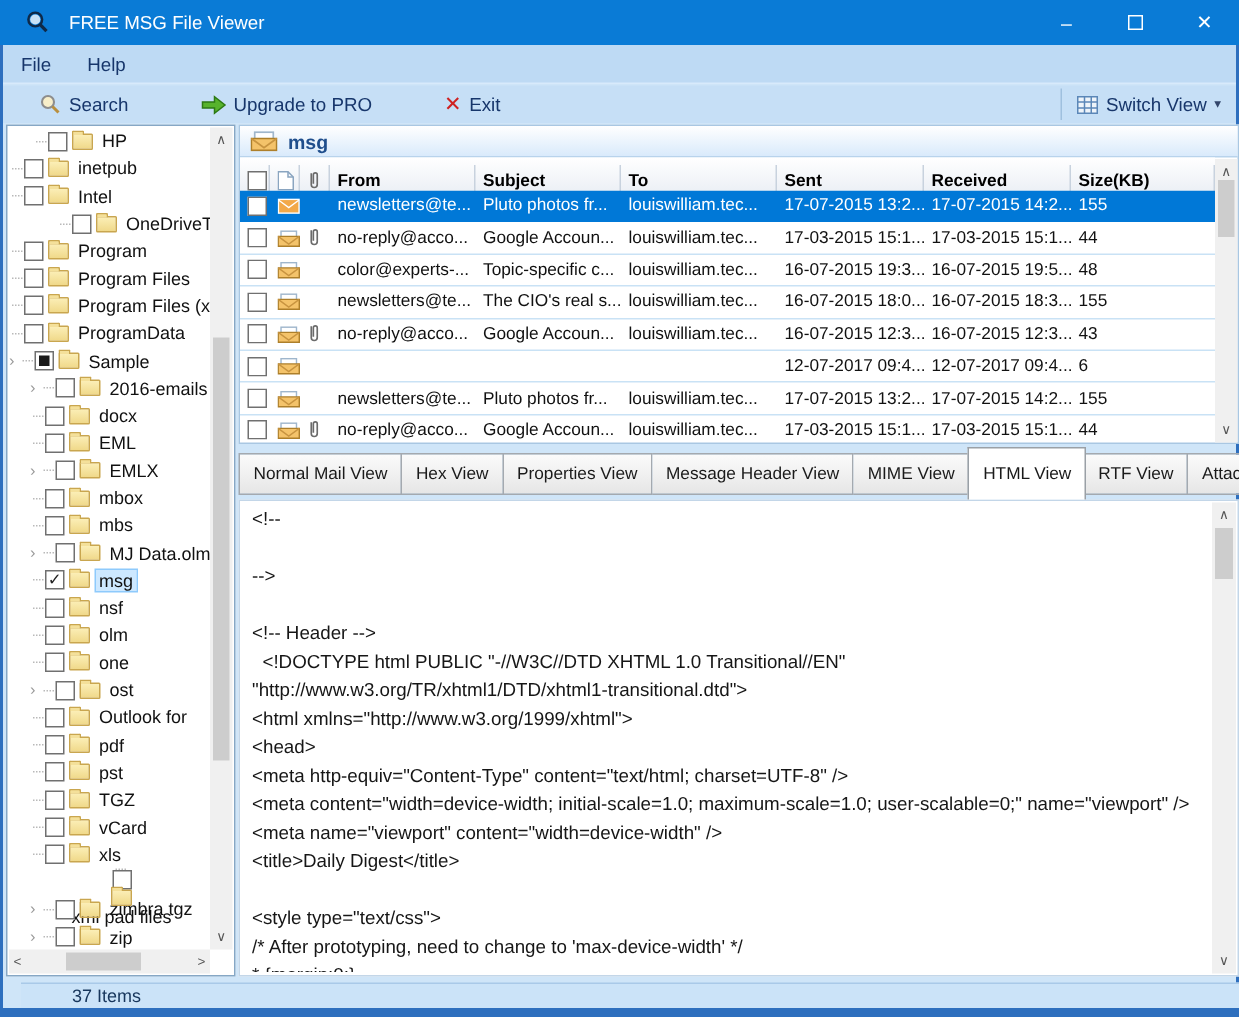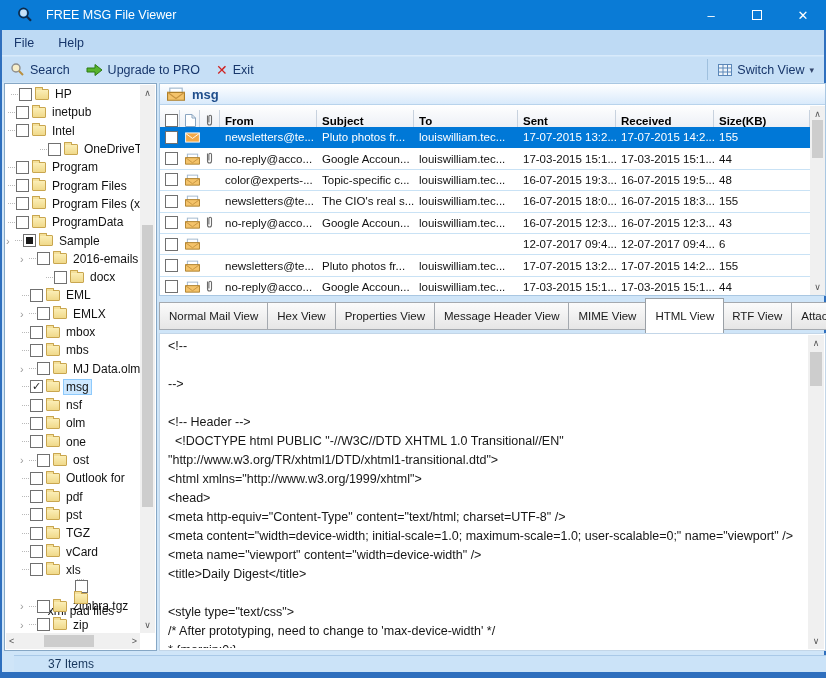--- a/index.html
+++ b/index.html
@@ -20,21 +20,21 @@
   .max-glyph { width:10px; height:10px; border:1px solid #fff; }
 
   
   .menubar { position:absolute; left:0; top:30px; width:822px; height:26px; background:#bedaf4;
              display:flex; align-items:center; border-bottom:1px solid #d8eafb; }
   .menu-item { padding:4px 12px; color:#17366b; font-size:12.5px; }
 
   
   .toolbar { position:absolute; left:0; top:57px; width:822px; height:25px; background:#c6dff6;
              display:flex; align-items:center; color:#17366b; font-size:12.5px; }
-  .tool-btn { display:flex; align-items:center; gap:5px; padding:0 8px; height:21px; }
+  .tool-btn { display:flex; align-items:center; gap:5px; padding:0 24px; height:21px; }
   .tool-sep { width:1px; height:21px; background:#9fc0de; margin-left:auto; }
   .switch-btn { display:flex; align-items:center; gap:5px; padding:0 10px; height:25px; }
   .caret { font-size:9px; color:#33466b; }
   .exit-x { color:#cf2222; font-weight:bold; font-size:14px; }
 
   
   .tree-panel { position:absolute; left:2px; top:83px; width:153px; height:568px;
                 background:#fff; border:1px solid #86a7c5; }
   .tree-rows { position:absolute; left:1px; top:1px; right:16px; bottom:17px; overflow:hidden; }
   .titem { height:18.3px; display:flex; align-items:center; white-space:nowrap; }
@@ -155,21 +155,21 @@
         <line x1="5" y1="0.5" x2="5" y2="11.5" stroke="#5b87b8"></line>
         <line x1="9.5" y1="0.5" x2="9.5" y2="11.5" stroke="#5b87b8"></line>
       </svg>
       <span>Switch View</span>
       <span class="caret">▾</span>
     </div>
   </div>
 
   <div class="tree-panel">
     <div class="tree-rows" id="tree-rows">
-        <div class="titem" style="padding-left: 5px;">
+        <div class="titem" style="padding-left: 18px;">
           <span class="t-dots"></span>
           <span class="cb"></span>
           <span class="folder"></span>
           <span class="tlabel">HP</span>
         </div>
         <div class="titem" style="padding-left: 2px;">
           <span class="t-dots"></span>
           <span class="cb"></span>
           <span class="folder"></span>
           <span class="tlabel">inetpub</span>
@@ -219,21 +219,21 @@
           <span class="folder"></span>
           <span class="tlabel">Sample</span>
         </div>
         <div class="titem" style="padding-left: 14px;">
           <span class="t-exp">›</span>
           <span class="t-dots"></span>
           <span class="cb"></span>
           <span class="folder"></span>
           <span class="tlabel">2016-emails</span>
         </div>
-        <div class="titem" style=" margin-left: 40px;">
+        <div class="titem" style="padding-left: 16px;">
           <span class="t-dots"></span>
           <span class="cb"></span>
           <span class="folder"></span>
           <span class="tlabel">docx</span>
         </div>
         <div class="titem" style="padding-left: 16px;">
           <span class="t-dots"></span>
           <span class="cb"></span>
           <span class="folder"></span>
           <span class="tlabel">EML</span>

